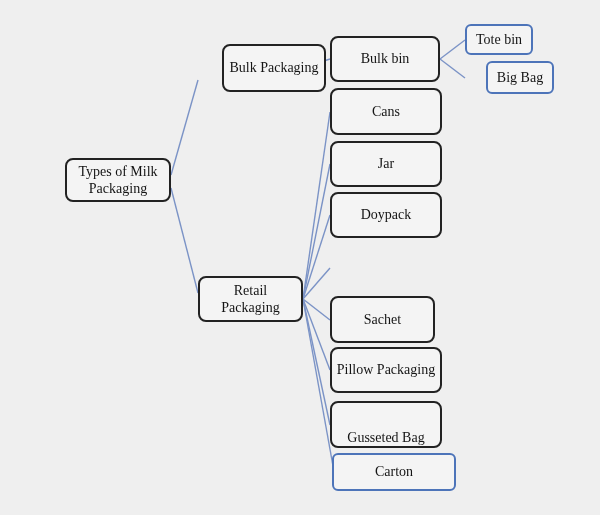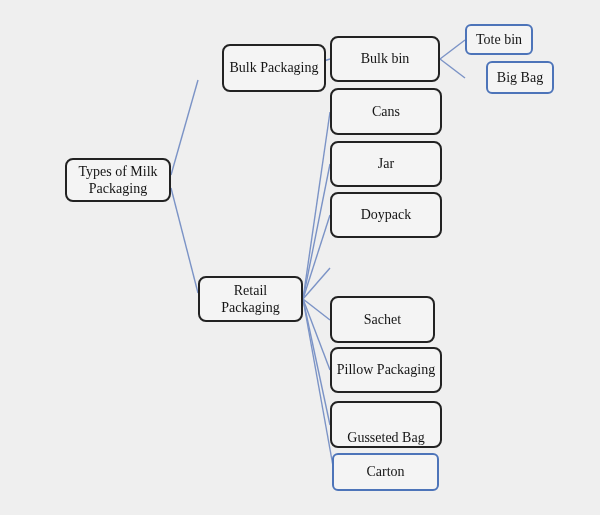--- a/index.html
+++ b/index.html
@@ -111,17 +111,17 @@
   </div>
 
   <div class="node black" style="left:330px; top:347px; width:112px; height:46px;">
     <span>Pillow Packaging</span>
   </div>
 
   <div class="node black" style="left:330px; top:401px; width:112px; height:47px;align-items:flex-end;">
     <span>Gusseted Bag</span>
   </div>
 
-  <div class="node blue" style="left:332px; top:453px; width:107px; height:38px;">
+  <div class="node blue" style="left:332px; top:453px; width:124px; height:38px;">
     <span>Carton</span>
   </div>
 
 </div>
 
 </body></html>

